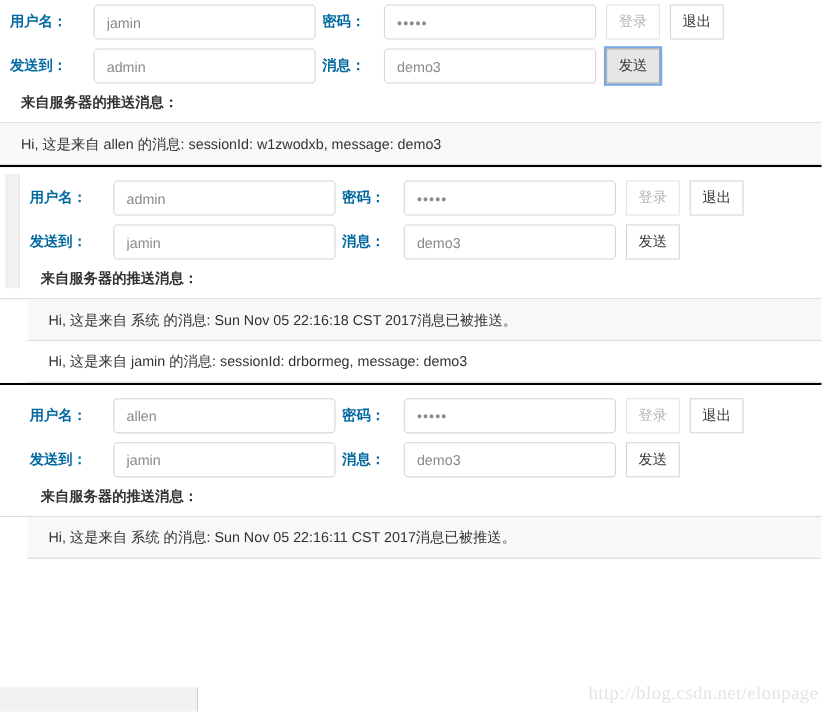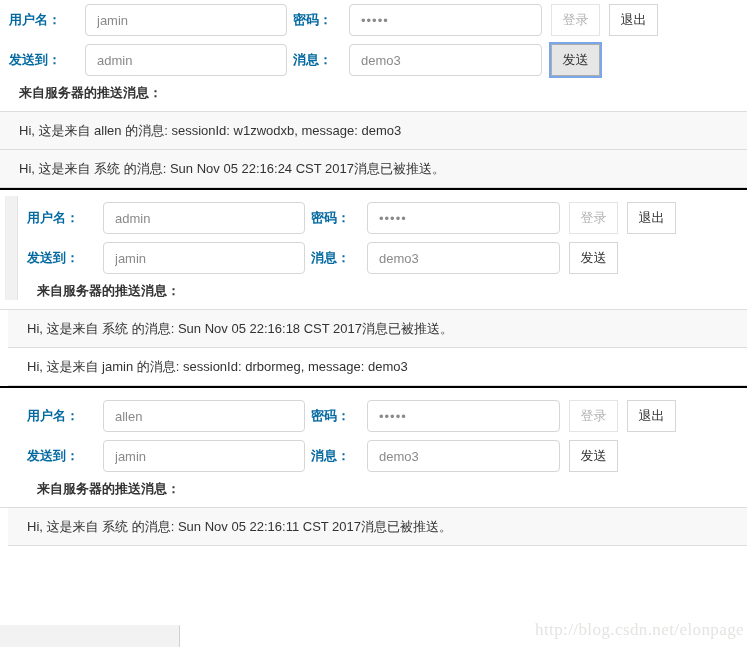--- a/index.html
+++ b/index.html
@@ -135,21 +135,21 @@
   }
 
   
   .msg-list {
     width: 747px;
     border-top: 1px solid #dddddd;
     box-sizing: border-box;
   }
   .msg-list.indent {
     width: 747px;
-    padding-left: 8px;
+    padding-left: 25px;
     box-sizing: border-box;
   }
   .msg-item {
     height: 38px;
     line-height: 38px;
     font-size: 13px;
     color: #333333;
     padding-left: 19px;
     border-bottom: 1px solid #dddddd;
     background: #ffffff;
@@ -208,21 +208,20 @@
       <div class="form-row">
         <span class="field-label label-sendto">发送到：</span>
         <input class="text-input in-to" type="text" readonly="" value="admin" style="">
         <span class="field-label label-msg">消息：</span>
         <input class="text-input in-msg" type="text" readonly="" value="demo3" style="">
         <button class="btn focused">发送</button>
       </div>
       <div class="push-heading">来自服务器的推送消息：</div>
       <div class="msg-list">
         <div class="msg-item striped">Hi, 这是来自 allen 的消息: sessionId: w1zwodxb, message: demo3</div>
-        <div class="msg-item striped">Hi, 这是来自 系统 的消息: Sun Nov 05 22:16:24 CST 2017消息已被推送。</div>
       </div>
     </div>
   </div>
 
   <div class="panel-divider"></div>
 
   <div class="panel">
     <div class="panel-inner">
       <div class="scroll-strip"></div>
       <div class="spacer-sm"></div>

